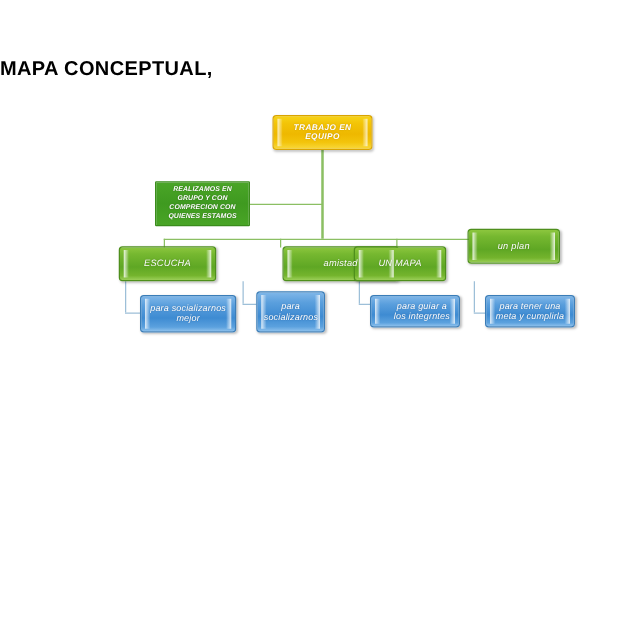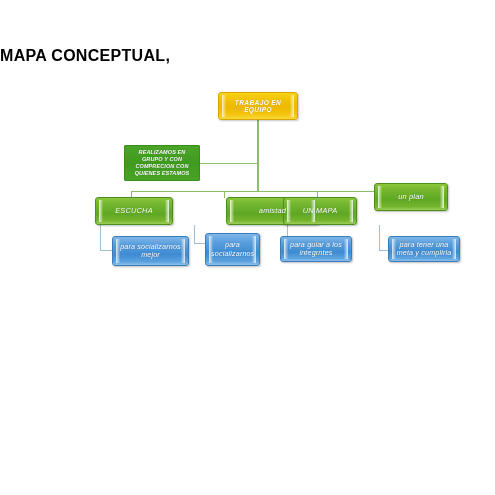--- a/index.html
+++ b/index.html
@@ -218,21 +218,21 @@
     <span class="gloss-r"></span>
     <span class="label">para socializarnos mejor</span>
   </div>
 
   <div class="node node-blue" style="left:205px; top:233px; width:55px; height:33px;">
     <span class="gloss-l"></span>
     <span class="gloss-r"></span>
     <span class="label">para socializarnos</span>
   </div>
 
-  <div class="node node-blue" style="left:280px; top:236px; width:72px; height:26px;">
+  <div class="node node-blue" style="left:296px; top:236px; width:72px; height:26px;padding-left:11px;">
     <span class="gloss-l"></span>
     <span class="gloss-r"></span>
     <span class="label">para guiar a los integrntes</span>
   </div>
 
   <div class="node node-blue" style="left:388px; top:236px; width:72px; height:26px;">
     <span class="gloss-l"></span>
     <span class="gloss-r"></span>
     <span class="label">para tener una meta y cumplirla</span>
   </div>

